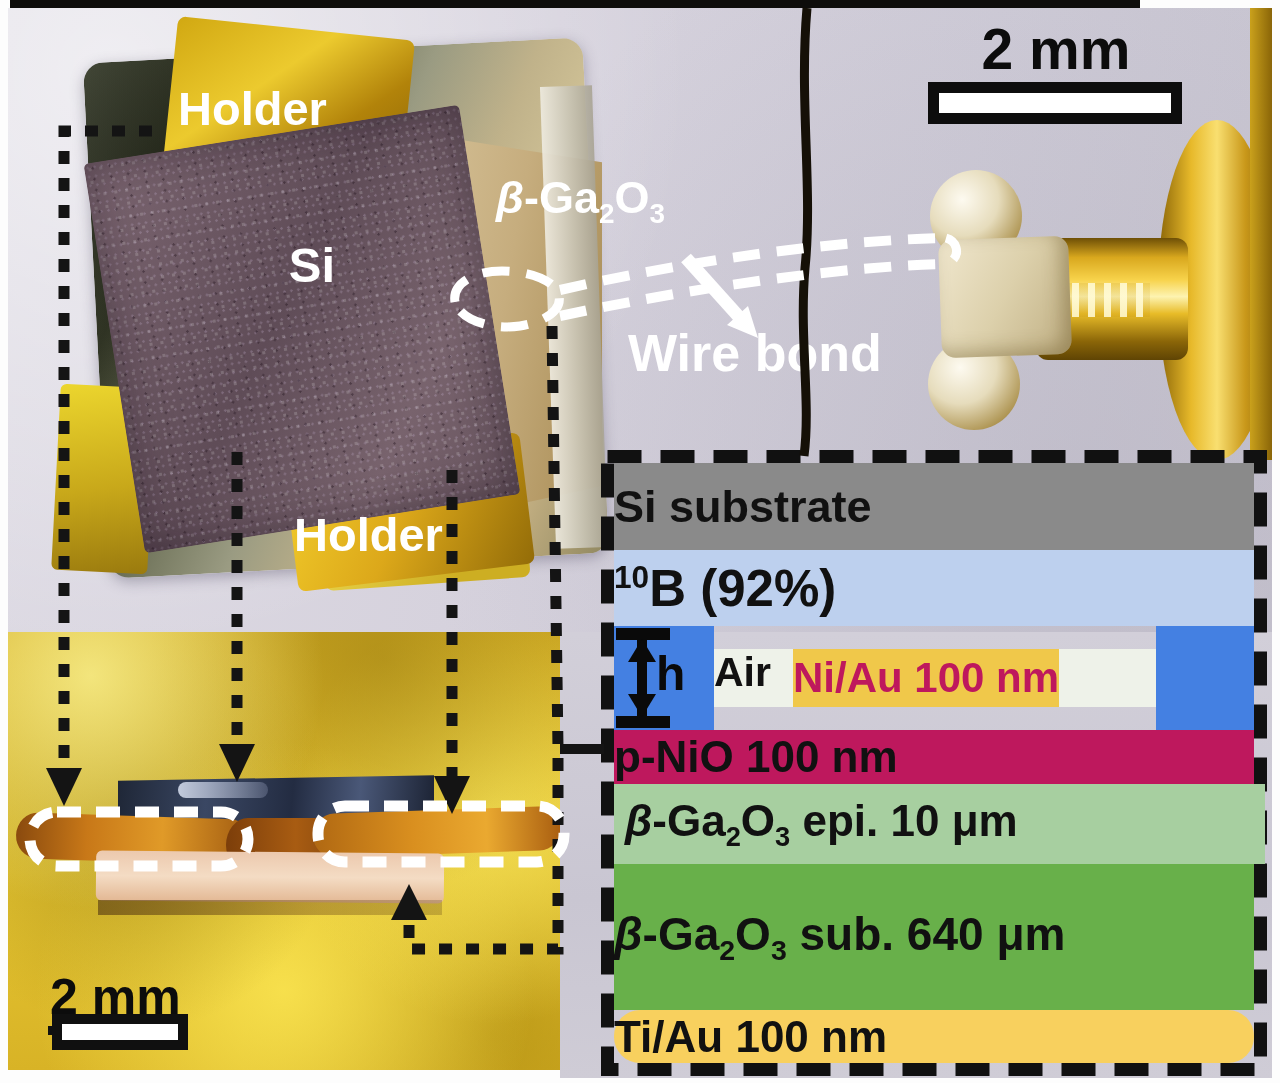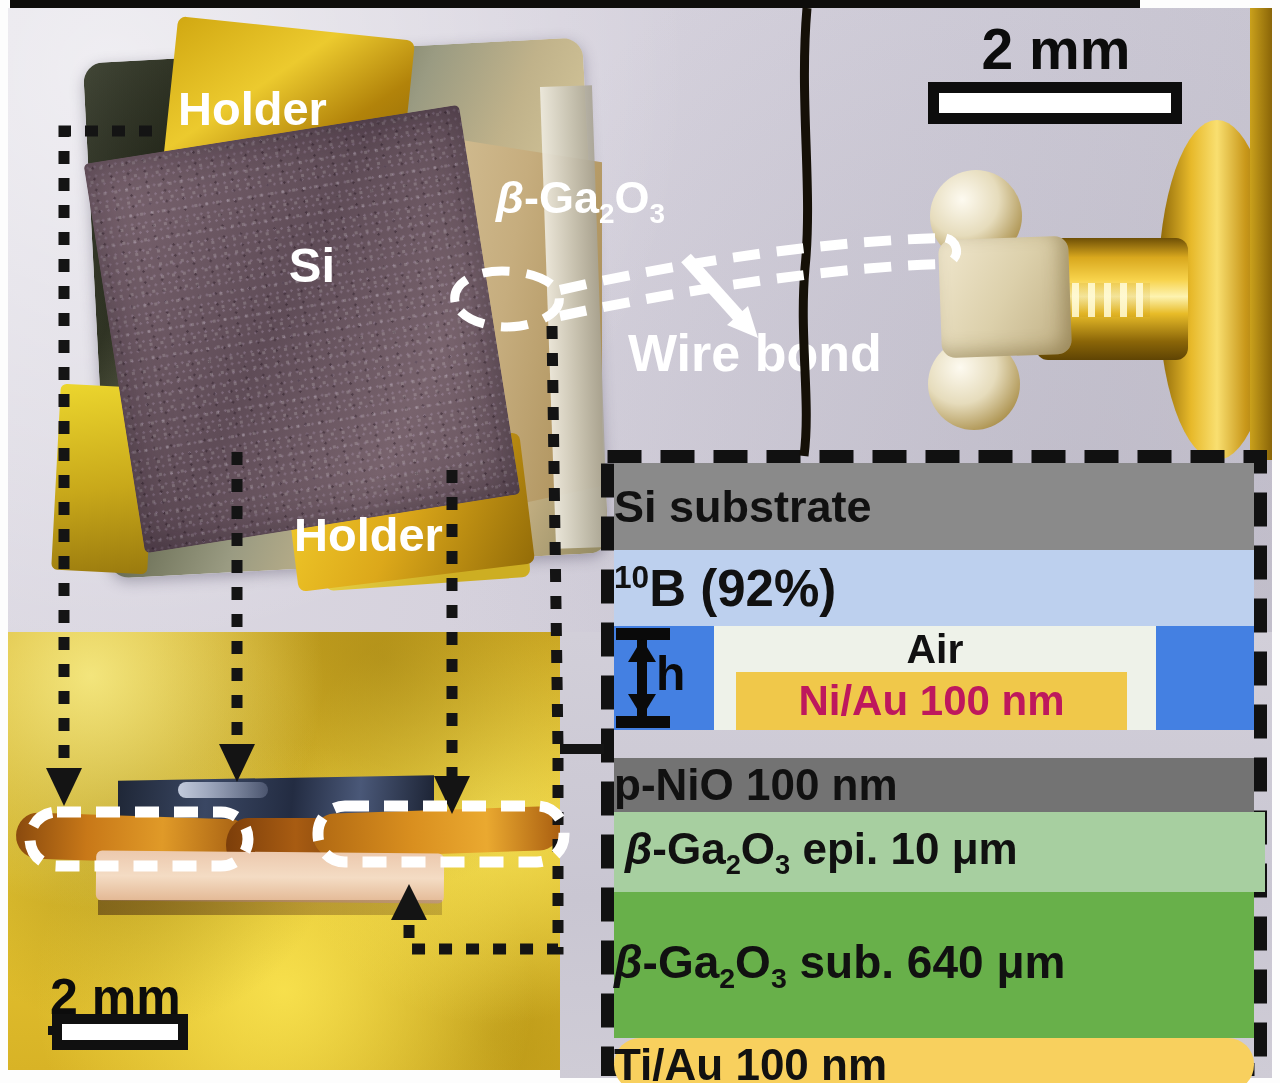--- a/index.html
+++ b/index.html
@@ -114,21 +114,21 @@
   .diagram{left:600px;top:449px;width:668px;height:628px;z-index:3;}
   .diagram-inner{position:absolute;left:14px;top:14px;width:640px;height:600px;}
   .row{position:relative;width:100%;display:flex;align-items:center;justify-content:flex-start;
     color:#111;font-weight:bold;}
   .row-si{height:87px;font-size:45px;}
   .row-b10{height:76px;font-size:51px;}
   .row-air{height:104px;display:flex;padding:0;}
   .air-side{height:100%;}
   .air-side.l{width:100px;position:relative;}
   .air-side.r{width:98px;}
-  .air-center{flex:1;display:flex;flex-direction:column;}
+  .air-center{flex:1;display:flex;flex-direction:row;}
   .air-label{height:46px;display:flex;align-items:center;justify-content:center;
     font-size:41px;font-weight:bold;color:#111;}
   .niau-block{height:58px;margin:0 29px 0 22px;display:flex;align-items:center;justify-content:center;
     font-size:42px;font-weight:bold;color:#be185d;}
   .row-pnio{height:54px;font-size:44px;}
   .row-epi{height:80px;font-size:44px;}
   .row-sub{height:146px;font-size:46px;}
   .row-tiau{height:53px;font-size:44px;border-radius:26px;}
   .h-label{position:absolute;left:42px;top:20px;font-size:48px;font-weight:bold;color:#0a0a0a;z-index:2;}
   .diagram i{font-style:italic;}
@@ -209,21 +209,21 @@
           <span class="h-label">h</span>
         </div>
         <div class="air-center" style="background: rgb(238, 242, 233);">
           <div class="air-label">Air</div>
           <div class="niau-block" style="background: rgb(240, 200, 74);">
             <span>Ni/Au 100 nm</span>
           </div>
         </div>
         <div class="air-side r" style="background: rgb(68, 128, 226);"></div>
       </div>
-      <div class="row row-pnio" style="background: #737373; margin-top: 28px;">
+      <div class="row row-pnio" style="background: #be185d;">
         <span>p-NiO 100 nm</span>
       </div>
       <div class="row row-epi" style="background: rgb(167, 207, 160); padding-left: 11px;">
         <span><i>β</i>-Ga<sub>2</sub>O<sub>3</sub> epi. 10 μm</span>
       </div>
       <div class="row row-sub" style="background: rgb(104, 176, 74);">
         <span><i>β</i>-Ga<sub>2</sub>O<sub>3</sub> sub. 640 μm</span>
       </div>
       <div class="row row-tiau" style="background: rgb(248, 208, 94);">
         <span>Ti/Au 100 nm</span>

